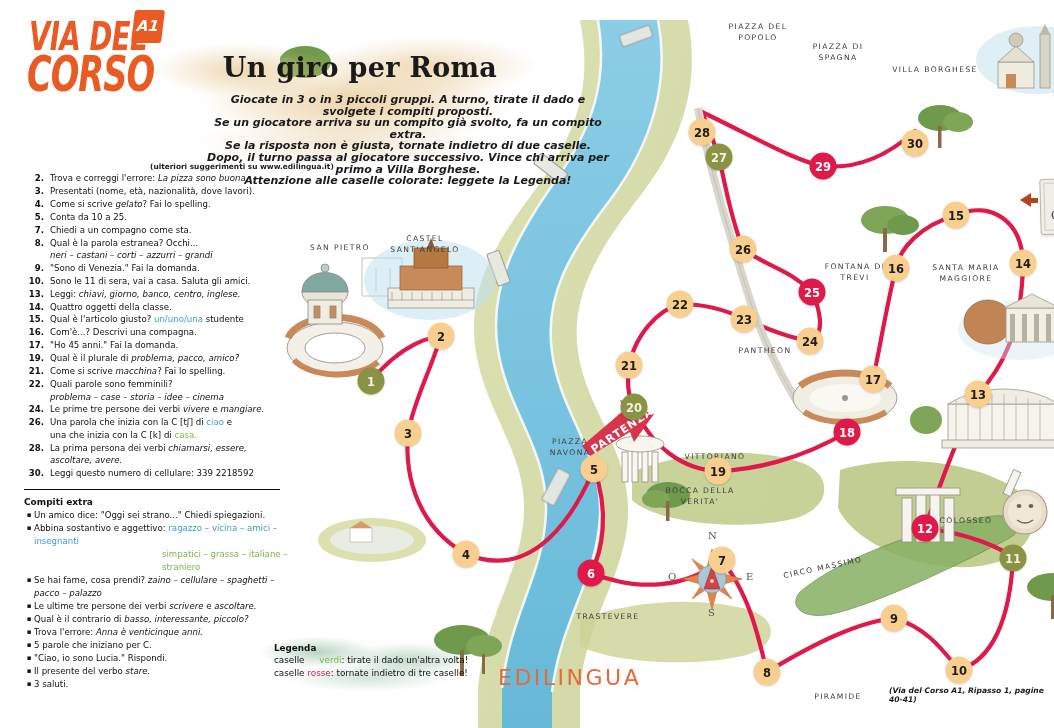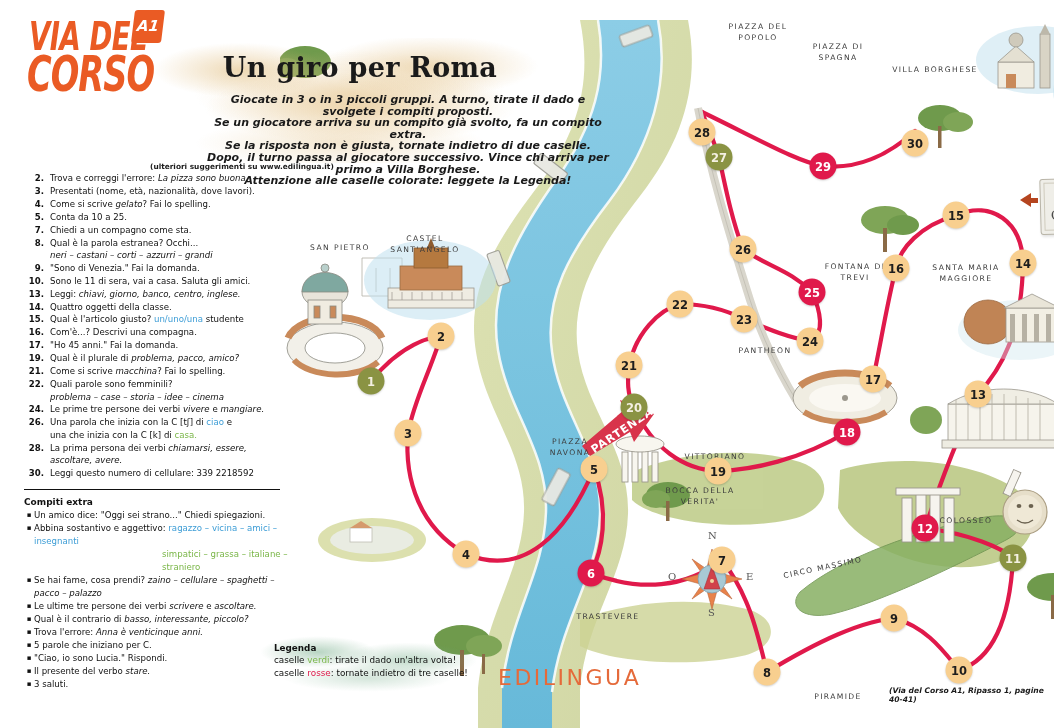--- a/index.html
+++ b/index.html
@@ -123,21 +123,21 @@
   #legendwash{
     position:absolute;left:0;top:0;width:230px;height:62px;
     background:
       radial-gradient(ellipse 80px 22px at 60px 22px, rgba(120,175,140,.52), rgba(120,175,140,0) 72%),
       radial-gradient(ellipse 95px 24px at 150px 30px, rgba(120,175,140,.46), rgba(120,175,140,0) 73%),
       radial-gradient(ellipse 110px 18px at 110px 48px, rgba(120,175,140,.32), rgba(120,175,140,0) 76%);
     filter:blur(.4px);
   }
   #legend{position:absolute;left:16px;top:12px;font-size:8.8px;line-height:12.4px;color:#111;}
   #legend .lh{font-weight:bold;}
-  .lgreen{color:#7ab648;}
+  .lgreen{color:#7ab648;margin-left:12px;}
   .lred{color:#e0194b;}
 
   
   #edilingua{
     position:absolute;left:498px;top:665px;
     color:#e56a3a;font-size:22px;letter-spacing:2.5px;
     font-family:"DejaVu Sans","Liberation Sans",sans-serif;
   }
   
   #footer{

